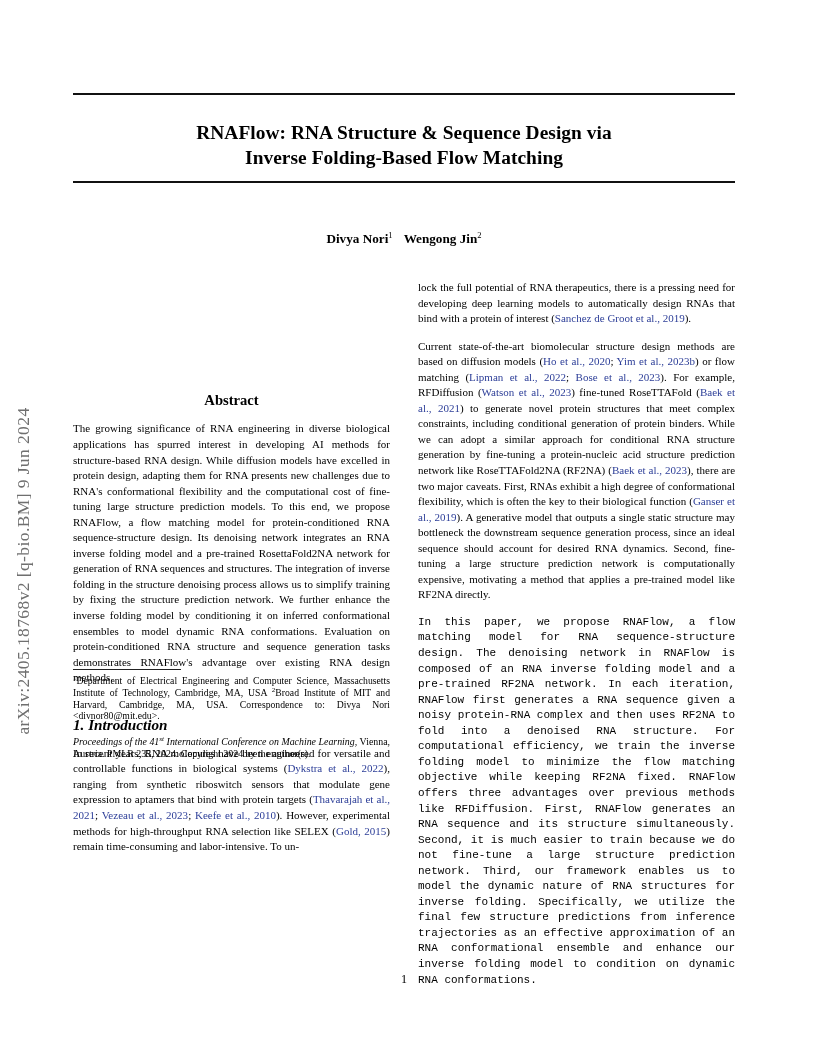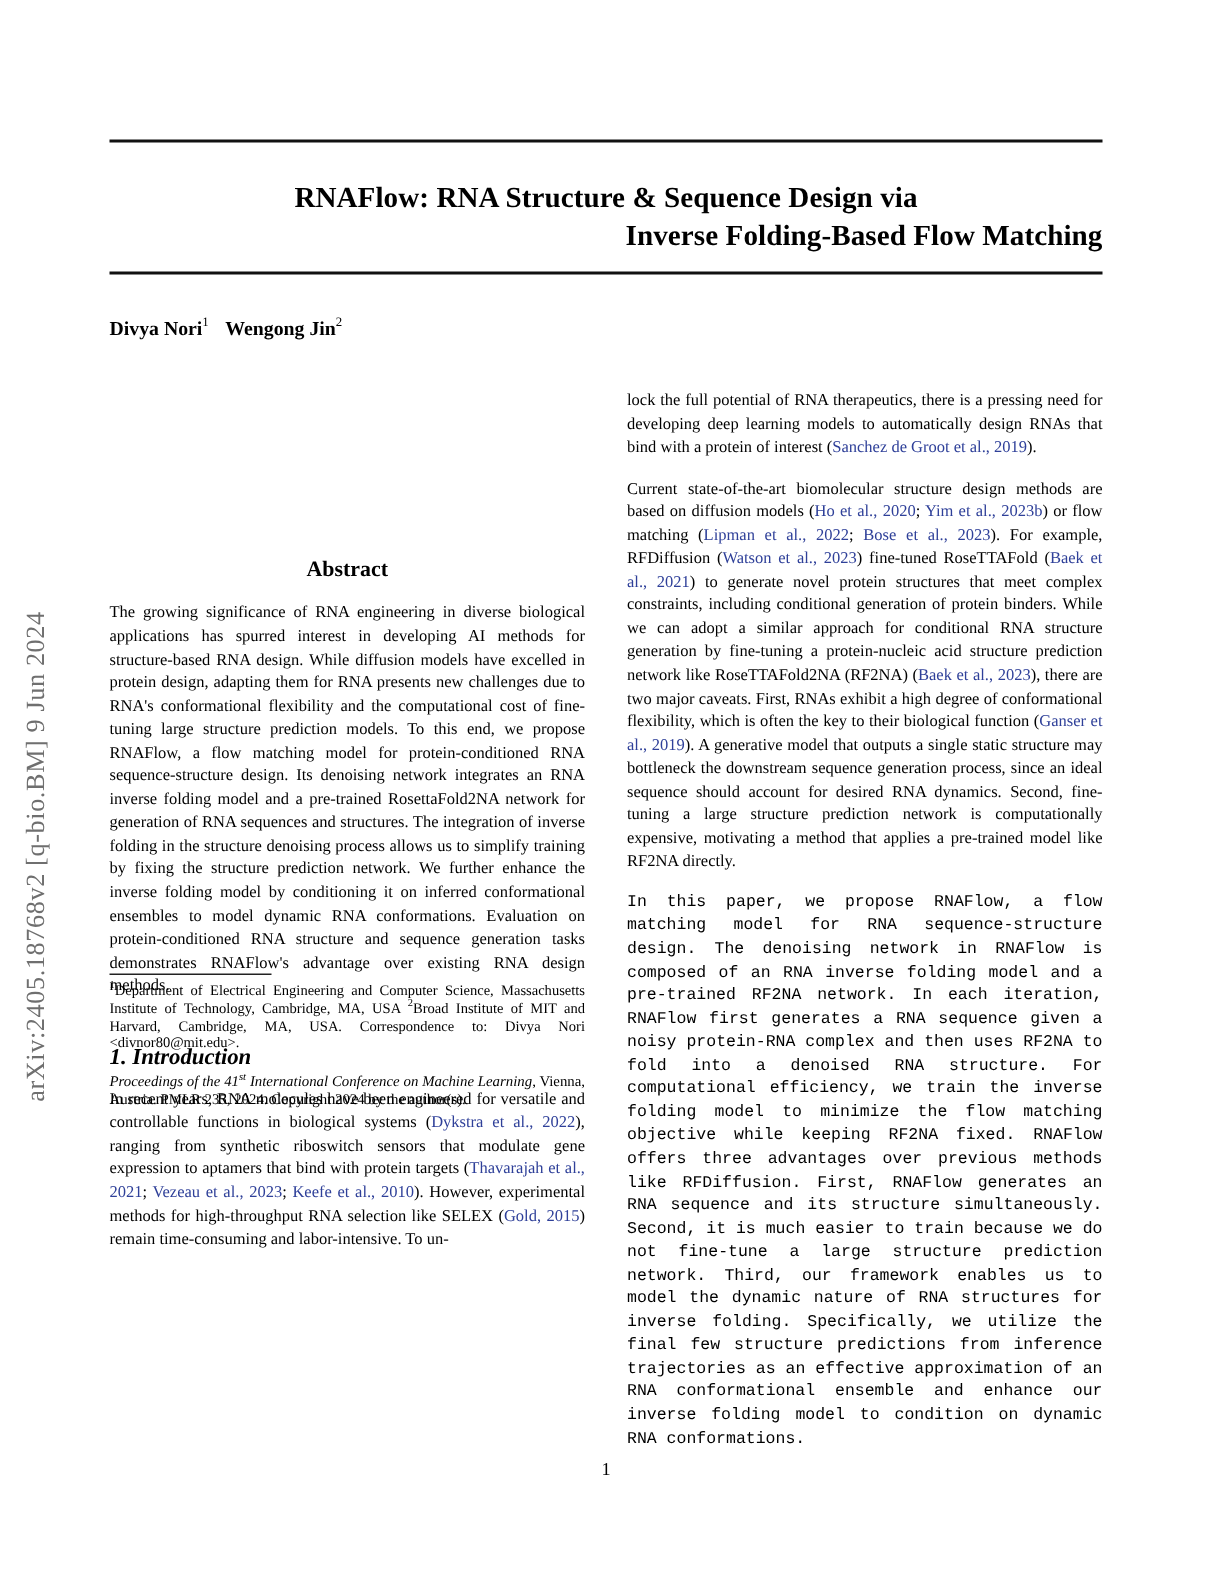--- a/index.html
+++ b/index.html
@@ -63,27 +63,27 @@
   .rule-under-title { margin-top: 11px; }
 
   .title {
     text-align: center;
     font-weight: bold;
     font-size: 19.4px;
     line-height: 25px;
     margin-top: 25px;
     letter-spacing: 0.05px;
   }
-  .title .line2 { display: block; text-align: right; }
+  .title .line2 { display: block; }
 
   .authors {
-    text-align: left;
+    text-align: center;
     font-weight: bold;
     font-size: 13.2px;
-    margin-top: 28px;
+    margin-top: 48px;
   }
   .authors .sep { display: inline-block; width: 11px; }
   sup, .sup {
     font-size: 0.65em;
     vertical-align: super;
     font-weight: normal;
     line-height: 0;
   }
 
   

